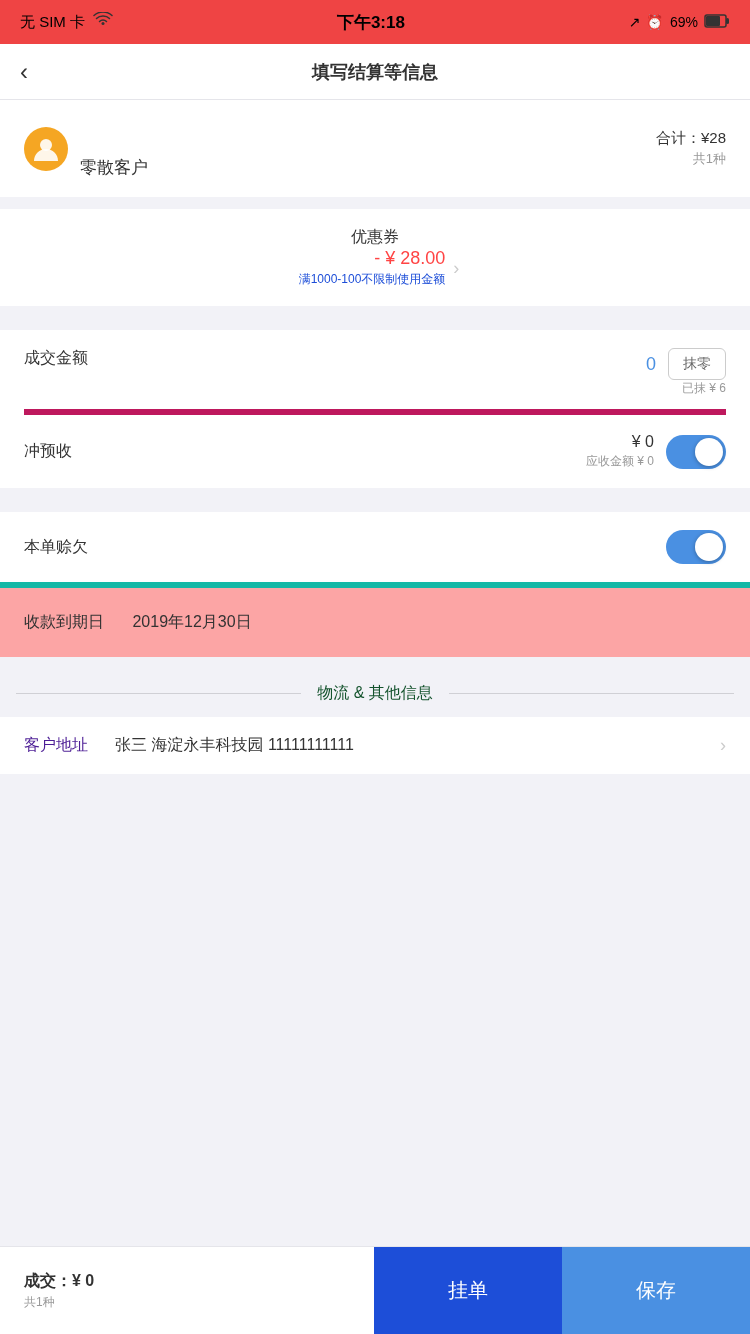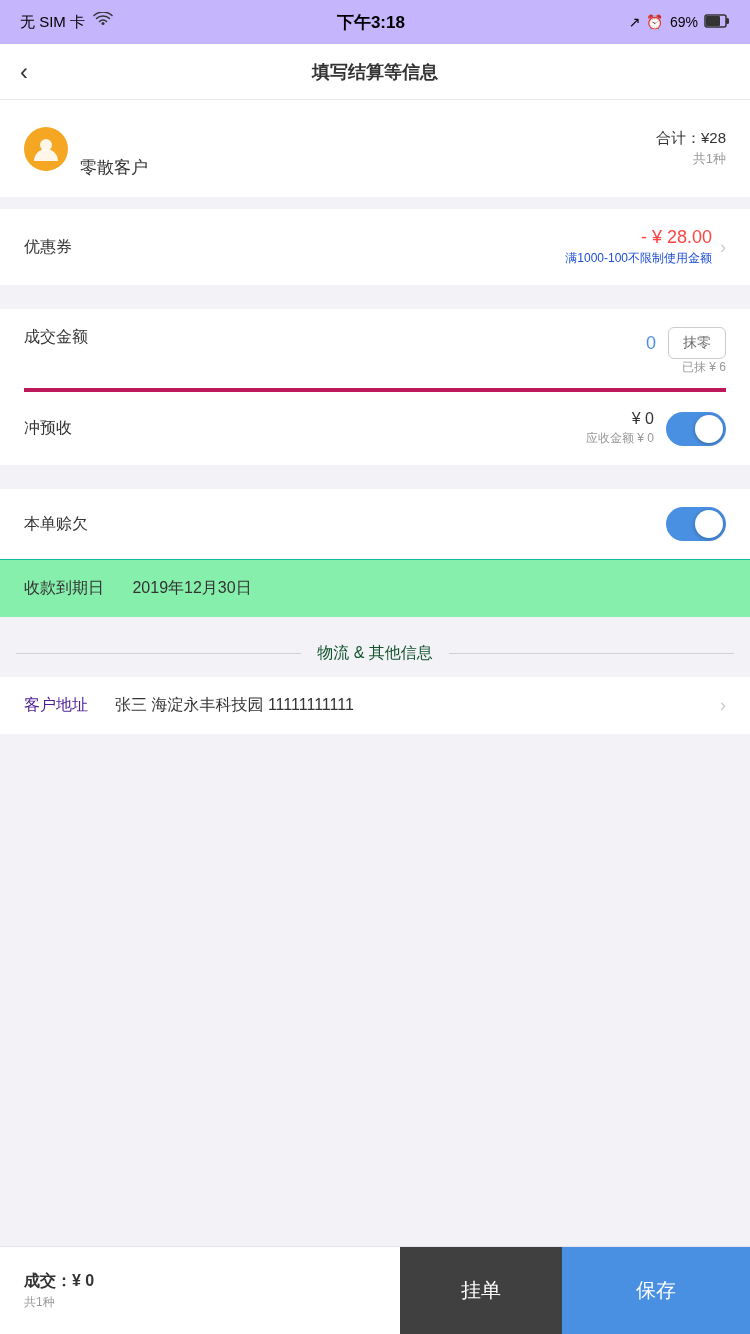--- a/index.html
+++ b/index.html
@@ -8,21 +8,21 @@
       font-family: -apple-system, "PingFang SC", "Helvetica Neue", Arial, sans-serif;
       background: #f2f2f7;
       width: 750px;
       min-height: 1334px;
       position: relative;
       overflow-x: hidden;
     }
 
     
     .status-bar {
-      background: #c4b5fd;
+      background: #ef4444;
       height: 44px;
       display: flex;
       align-items: center;
       justify-content: space-between;
       padding: 0 20px;
       font-size: 15px;
       font-weight: 500;
     }
     .status-left { display: flex; align-items: center; gap: 8px; }
     .status-center { font-size: 17px; font-weight: 600; }
@@ -101,20 +101,21 @@
     }
 
     
     .coupon-section {
       background: #fff;
       padding: 18px 24px;
       display: flex;
       align-items: center;
       justify-content: space-between;
       margin-bottom: 12px;
+      flex-direction: column;
     }
     .coupon-label {
       font-size: 16px;
       color: #333;
     }
     .coupon-right {
       display: flex;
       align-items: center;
       gap: 8px;
       margin-left: 8px;
@@ -231,23 +232,23 @@
       margin-top: 12px;
       margin-bottom: 0;
     }
     .debit-label {
       font-size: 16px;
       color: #333;
     }
 
     
     .duedate-section {
-      background: #86efac;
-      padding: 18px 24px;
-      border-top: 1px solid #14b8a6;
+      background: #fca5a5;
+      padding: 24px 24px;
+      border-top: 6px solid #14b8a6;
       margin-bottom: 0;
     }
     .duedate-label {
       font-size: 16px;
       color: #333;
     }
     .duedate-value {
       font-size: 16px;
       color: #333;
     }
@@ -322,22 +323,22 @@
       font-size: 16px;
       font-weight: 600;
     }
     .bottom-summary-count {
       font-size: 12px;
       color: #999;
       margin-top: 2px;
     }
     .btn-hang {
       height: 88px;
-      width: 162px;
-      background: #404040;
+      width: 188px;
+      background: #1d4ed8;
       display: flex;
       align-items: center;
       justify-content: center;
       font-size: 20px;
       color: #fff;
       font-weight: 500;
       cursor: pointer;
     }
     .btn-save {
       height: 88px;
@@ -413,21 +414,21 @@
         <div class="coupon-desc">满1000-100不限制使用金额</div>
       </div>
       <span class="coupon-arrow">›</span>
     </div>
   </div>
 
   <div class="separator"></div>
 
   <div class="transaction-section">
 
-    <div style="padding: 18px 0 4px 0; display: flex; align-items: flex-start; justify-content: space-between; border-bottom: 4px solid #be185d;">
+    <div style="padding: 18px 0 4px 0; display: flex; align-items: flex-start; justify-content: space-between; border-bottom: 6px solid #be185d;">
       <span class="row-label">成交金额</span>
       <div style="text-align: right;">
         <div style="display: flex; align-items: center; gap: 12px; justify-content: flex-end;">
           <span class="transaction-amount-value">0</span>
           <button class="round-zero-btn">抹零</button>
         </div>
         <div class="already-rounded">已抹  ¥ 6</div>
       </div>
     </div>
 

